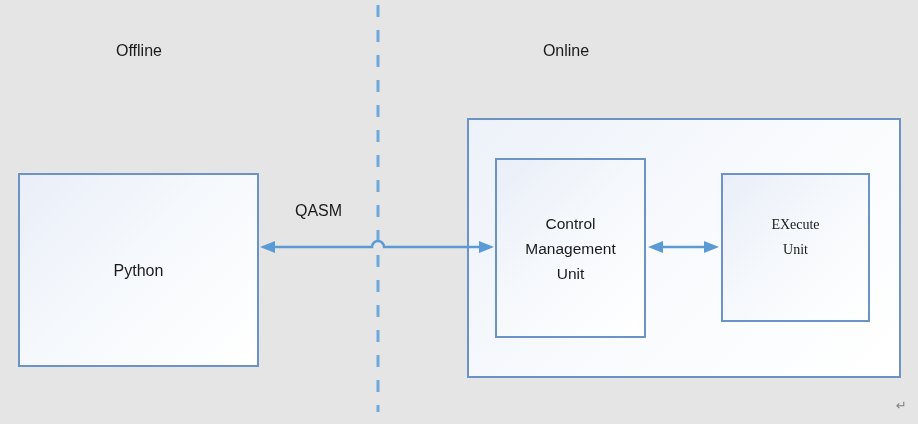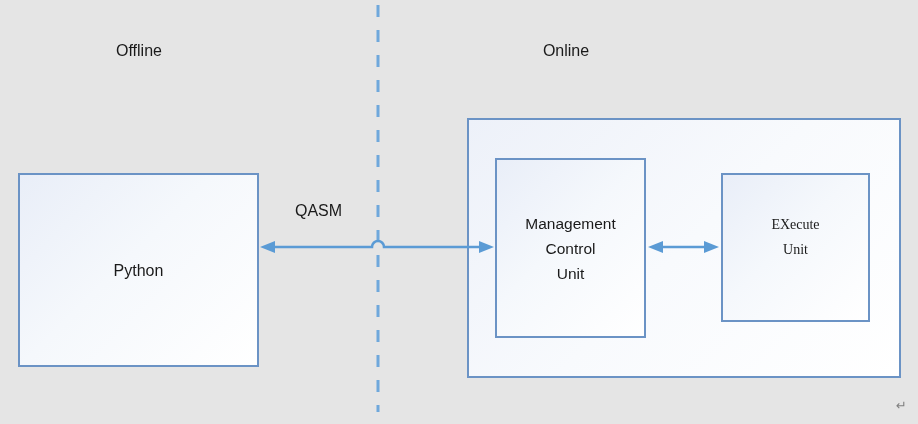--- a/index.html
+++ b/index.html
@@ -86,22 +86,22 @@
   <div class="region-label online-label">Online</div>
 
   <div class="shape-box python-box">
     <span>Python</span>
   </div>
 
   <div class="shape-box online-container"></div>
 
   <div class="shape-box cmu-box">
     <div>
+      <div>Control</div>
       <div>Management</div>
-      <div>Control</div>
       <div>Unit</div>
     </div>
   </div>
 
   <div class="shape-box eu-box">
     <div>
       <div>EXecute</div>
       <div>Unit</div>
     </div>
   </div>

